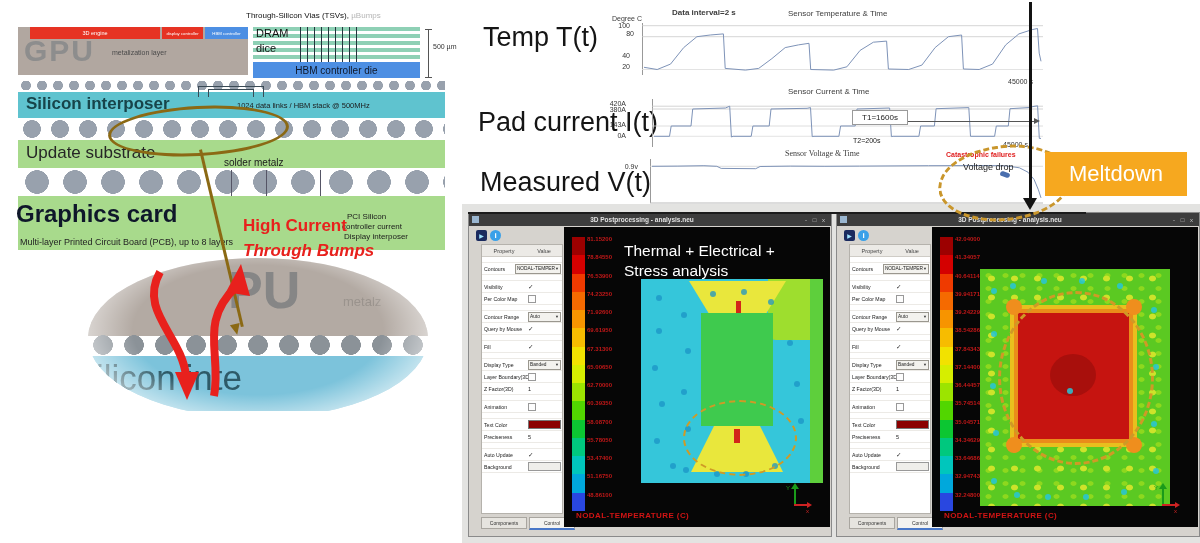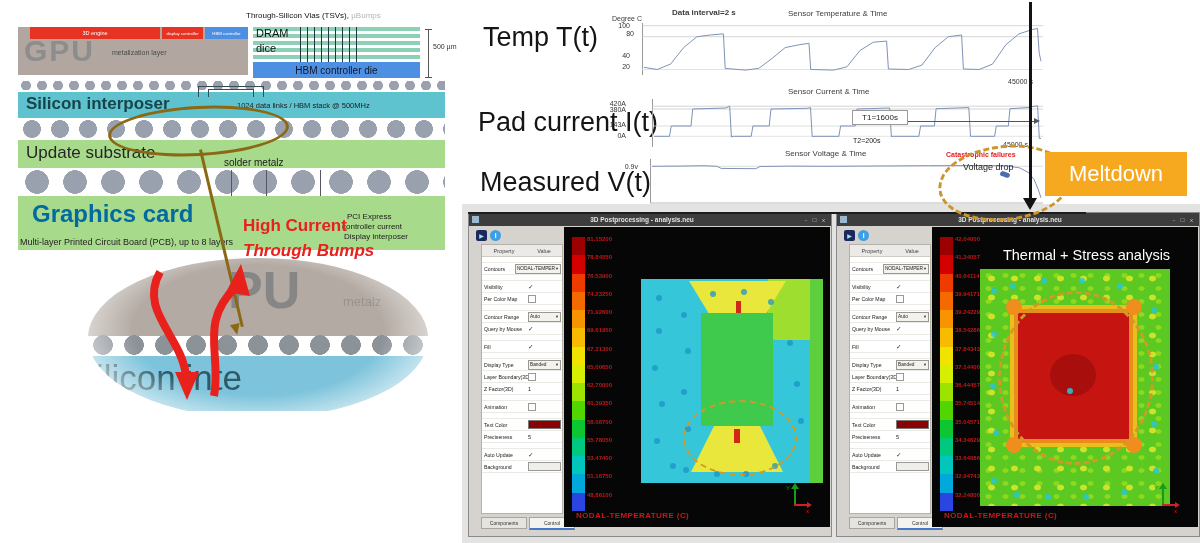--- a/index.html
+++ b/index.html
@@ -31,21 +31,21 @@
   #interposer{left:18px;top:92px;width:427px;height:26px;background:#5fc3cf;}
   #interposer-label{left:26px;top:94px;font-size:17px;font-weight:bold;color:#17444a;}
   #links-label{left:237px;top:101px;font-size:7.5px;color:#1b1b1b;white-space:nowrap;}
   .ubrkt{position:absolute;border:1px solid #3a4a55;border-bottom:none;}
   #zoom-ellipse{left:108px;top:106px;width:175px;height:44px;border:3px solid #8b6914;border-radius:50%;transform:rotate(-3deg);z-index:5;}
   #substrate{left:18px;top:140px;width:427px;height:28px;background:#a8da8c;}
   #substrate-label{left:26px;top:143px;font-size:17px;color:#262626;}
   #solder-label{left:224px;top:157px;font-size:10px;color:#1b1b1b;}
   .vline{position:absolute;width:1px;background:#556;}
   #card{left:18px;top:196px;width:427px;height:54px;background:#a8da8c;}
-  #card-label{left:32px;top:200px;font-size:24px;font-weight:bold;color:#0369a1;}
+  #card-label{left:16px;top:200px;font-size:24px;font-weight:bold;color:#0f172a;}
   #pcb-label{left:20px;top:237px;font-size:9px;color:#242424;}
   .pci{position:absolute;font-size:8px;color:#1b1b1b;white-space:nowrap;}
   .redann{position:absolute;font-size:17px;font-weight:bold;color:#e8211d;white-space:nowrap;}
   #olive-arrow{left:199px;top:150px;width:3px;height:182px;background:#8b6914;transform:rotate(-13.3deg);transform-origin:top left;z-index:5;}
   #olive-head{left:231px;top:324px;width:0;height:0;border-left:5px solid transparent;border-right:5px solid transparent;border-top:11px solid #8b6914;transform:rotate(-13deg);z-index:5;}
   
   #blob{left:88px;top:258px;width:340px;height:160px;border-radius:50%;overflow:hidden;}
   #blob-top{position:absolute;left:0;top:0;width:340px;height:78px;background:#b3aaa3;}
   #blob-gpu{position:absolute;left:140px;top:2px;font-size:52px;font-weight:bold;color:#868686;}
   #blob-metal{position:absolute;left:255px;top:36px;font-size:13px;color:#9a938d;}
@@ -166,21 +166,21 @@
     <div class="abs" id="substrate"></div>
     <div class="abs" id="substrate-label">Update substrate</div>
     <div class="bumps" id="bumps3"></div>
     <div class="abs" id="solder-label">solder metalz</div>
     <div class="vline" style="left:231px;top:170px;height:40px;"></div>
     <div class="vline" style="left:266px;top:170px;height:40px;"></div>
     <div class="vline" style="left:320px;top:170px;height:46px;"></div>
     <div class="abs" id="card"></div>
     <div class="abs" id="card-label">Graphics card</div>
     <div class="abs" id="pcb-label">Multi-layer Printed Circuit Board (PCB), up to 8 layers</div>
-    <div class="pci" style="left:347px;top:212px;">PCI Express</div>
+    <div class="pci" style="left:347px;top:212px;">PCI Silicon</div>
     <div class="pci" style="left:342px;top:222px;">controller current</div>
     <div class="pci" style="left:344px;top:232px;">Display interposer</div>
     <div class="redann" style="left:243px;top:216px;">High Current</div>
     <div class="redann" style="left:243px;top:241px;font-style:italic;">Through Bumps</div>
     <div class="abs" id="olive-arrow"></div>
     <div class="abs" id="olive-head"></div>
 
     <div class="abs" id="blob">
       <div id="blob-top"></div>
       <div id="blob-gpu">PU</div>
@@ -231,21 +231,21 @@
       <line x1="2" y1="30" x2="393" y2="30" stroke="#d6d6d6" stroke-width="0.8"></line>
       <line x1="2" y1="40.3" x2="393" y2="40.3" stroke="#dcdcdc" stroke-width="0.8"></line>
     <polyline points="4.0,40.3 19.5,40.3 21.2,30.0 41.0,30.0 42.7,13.0 75.4,12.0 79.7,10.2 81.4,41.0 83.1,40.3 101.2,40.3 102.9,30.0 119.2,30.0 121.0,13.0 157.1,12.3 160.5,11.6 162.2,40.6 164.0,40.3 188.9,40.3 190.6,30.0 205.2,30.0 207.0,13.0 239.6,12.0 241.4,40.6 243.1,40.3 268.9,40.3 270.6,30.0 284.4,30.0 286.1,12.7 318.8,11.6 320.5,40.3 344.6,40.3 346.3,30.0 358.3,30.0 360.0,12.7 378.1,11.6 385.0,10.2 387.6,9.8 389.3,42.4 391.0,42.4" fill="none" stroke="#7e93b8" stroke-width="1"></polyline>
       </svg>
     <div class="abs" id="t1box">T1=1600s</div>
     <div class="abs" id="t1arrow"></div>
     <div class="abs" id="t1head"></div>
     <div class="abs" id="t2label">T2=200s</div>
     <div class="pend" style="left:1003px;top:141px;">45000 s</div>
 
-    <div class="ptitle" style="left:785px;top:149px;">Sensor Voltage &amp; Time</div>
+    <div class="ptitle" style="left:785px;top:149px;font-family:Liberation Serif, serif;">Sensor Voltage &amp; Time</div>
     <div class="ptick" style="left:616px;top:163px;">0.9v</div>
     <svg class="wave" style="left:648px;top:156px;" width="397" height="50" viewBox="0 0 397 50">
       <line x1="2.5" y1="3" x2="2.5" y2="47" stroke="#999" stroke-width="1"></line>
       <line x1="2" y1="10.3" x2="395" y2="10.3" stroke="#d6d6d6" stroke-width="0.8"></line>
       <line x1="2" y1="47" x2="395" y2="47" stroke="#b9b9b9" stroke-width="1"></line>
     <polyline points="4.0,10.3 29.9,10.1 55.9,9.7 68.8,10.3 73.2,12.4 107.7,12.7 112.1,10.5 142.3,10.1 176.9,10.3 211.5,10.1 246.0,9.9 280.6,9.7 315.2,9.6 341.1,9.5 358.4,9.9 371.4,11.8 380.0,16.2 386.1,23.5 390.4,33.8 393.0,41.9" fill="none" stroke="#7e93b8" stroke-width="1"></polyline>
       </svg>
     <div class="pend" style="left:1000px;top:205px;">45000 s</div>
 
     <div class="abs" id="cata">Catastrophic failures</div>
@@ -403,20 +403,21 @@
             <div class="sval">65.00650</div>
             <div class="sval">62.70000</div>
             <div class="sval">60.39350</div>
             <div class="sval">58.08700</div>
             <div class="sval">55.78050</div>
             <div class="sval">53.47400</div>
             <div class="sval">51.16750</div>
             <div class="sval">48.86100</div>
           </div>
       </div>
+      <div class="overlayL">Thermal + Electrical + Stress analysis</div>
       <div class="mapL">
         <div class="mf" style="left:70%;top:0;width:30%;height:30%;background:#9ede2e;border-radius:0 0 0 8px;"></div>
         <div class="mf" style="left:93%;top:0;width:7%;height:100%;background:#5ecf3c;"></div>
         <div class="mf" style="left:48px;top:2px;width:97px;height:35px;background:#e9e73c;clip-path:polygon(0 0,100% 0,78% 100%,22% 100%);"></div>
         <div class="mf" style="left:95px;top:22px;width:5px;height:18px;background:#d22619;"></div>
         <div class="mf" style="left:60px;top:34px;width:72px;height:113px;background:#3fca4e;"></div>
         <div class="mf" style="left:50px;top:147px;width:92px;height:46px;background:#e9e73c;clip-path:polygon(25% 0,75% 0,100% 100%,0 100%);"></div>
         <div class="mf" style="left:93px;top:150px;width:6px;height:14px;background:#d22619;"></div>
         <div class="mdots">
             <div class="mdot" style="left: 8%; top: 8%; background: rgb(27, 147, 198); opacity: 0.75;"></div>
@@ -597,21 +598,20 @@
             <div class="sval">37.14400</div>
             <div class="sval">36.44457</div>
             <div class="sval">35.74514</div>
             <div class="sval">35.04571</div>
             <div class="sval">34.34629</div>
             <div class="sval">33.64686</div>
             <div class="sval">32.94743</div>
             <div class="sval">32.24800</div>
           </div>
       </div>
-      <div class="overlayR">Thermal + Stress analysis</div>
       <div class="mapR">
         <div class="mf" style="left:30px;top:36px;width:127px;height:142px;background:#e9bf1e;border-radius:8px;"></div>
         <div class="mf" style="left:34px;top:40px;width:119px;height:134px;background:#ea8c1a;border-radius:5px;"></div>
         <div class="mf" style="left:38px;top:44px;width:111px;height:126px;background:#c61410;"></div>
         <div class="mf" style="left:70px;top:85px;width:46px;height:42px;background:#a80f0c;border-radius:50%;"></div>
         <div class="mf" style="left:26px;top:30px;width:16px;height:16px;background:#ef8e1d;border-radius:50%;"></div>
         <div class="mf" style="left:146px;top:30px;width:16px;height:16px;background:#ef8e1d;border-radius:50%;"></div>
         <div class="mf" style="left:26px;top:168px;width:16px;height:16px;background:#ef8e1d;border-radius:50%;"></div>
         <div class="mf" style="left:146px;top:168px;width:16px;height:16px;background:#ef8e1d;border-radius:50%;"></div>
         <div class="mdots">

